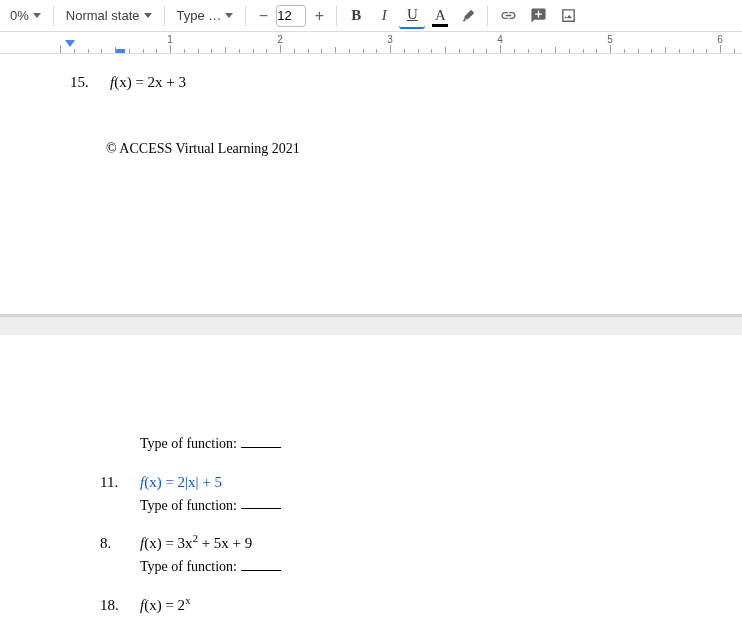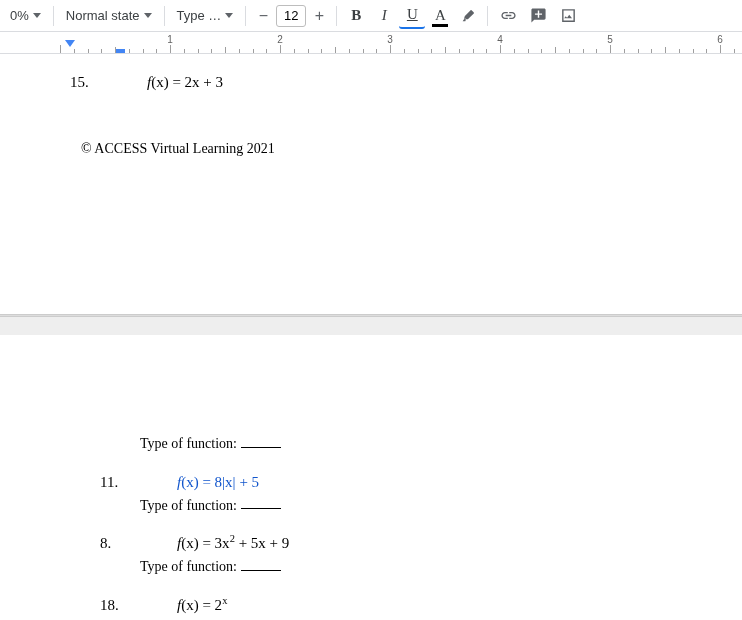--- a/index.html
+++ b/index.html
@@ -56,21 +56,21 @@
       cursor: pointer;
       font-size: 16px;
       color: #5f6368;
       border-radius: 3px;
     }
     .fs-input {
       width: 30px;
       height: 22px;
       border: 1px solid #bdbdbd;
       border-radius: 3px;
-      text-align: center;
+      text-align: left;
       font-size: 13px;
       outline: none;
     }
     .fmt-btn {
       width: 26px; height: 26px;
       display: flex;
       align-items: center;
       justify-content: center;
       font-family: "Times New Roman", serif;
       font-size: 15px;
@@ -181,40 +181,39 @@
       align-items: baseline;
       font-size: 15px;
       margin-bottom: 6px;
     }
     .pnum {
       width: 40px;
       flex-shrink: 0;
     }
     .pexpr {
       font-family: "Times New Roman", serif;
-      margin-left: 37px;
     }
     .pexpr .f { font-style: italic; }
     .pexpr sup { font-size: 0.7em; vertical-align: super; line-height: 0;}
     .typeof {
       font-size: 14px;
       margin-left: 40px;
       margin-bottom: 22px;
     }
     .blank {
       display: inline-block;
       border-bottom: 1px solid #000;
       width: 40px;
       height: 0.9em;
       vertical-align: baseline;
     }
     .copyright {
       font-size: 14px;
       margin-top: 50px;
-      margin-left: 11px;
+      margin-left: 36px;
     }
     .link-blue { color: #1155cc; }
   </style>
 </head>
 <body>
 
 <div class="toolbar">
   <div class="tb-item">
     <span>0%</span>
     <span class="caret"></span>
@@ -343,21 +342,21 @@
 
   <div class="page lower">
 
     <div class="typeof" style="margin-left:0px">
       <span>Type of function:</span> <span class="blank"></span>
     </div>
 
     <div class="problem-row" style="margin-left:-40px">
       <span class="pnum">11.</span>
       <span class="pexpr link-blue">
-        <span class="f">f</span><span>(x)  =  8|x|  +  5</span>
+        <span class="f">f</span><span>(x)  =  2|x|  +  5</span>
       </span>
     </div>
     <div class="typeof" style="margin-left:0px;margin-bottom:22px">
       <span>Type of function:</span> <span class="blank"></span>
     </div>
 
     <div class="problem-row" style="margin-left:-40px">
       <span class="pnum">8.</span>
       <span class="pexpr">
         <span class="f">f</span><span>(x)  =  3x</span><sup>2</sup><span>  +  5x  +  9</span>

